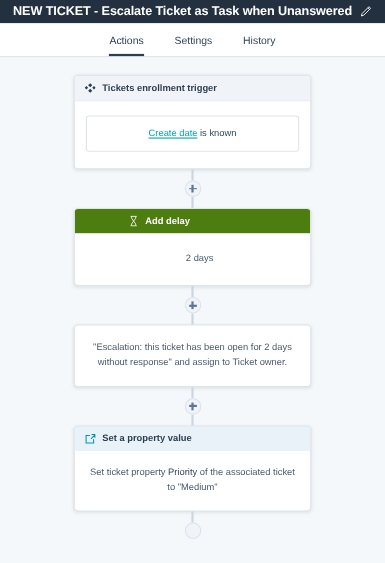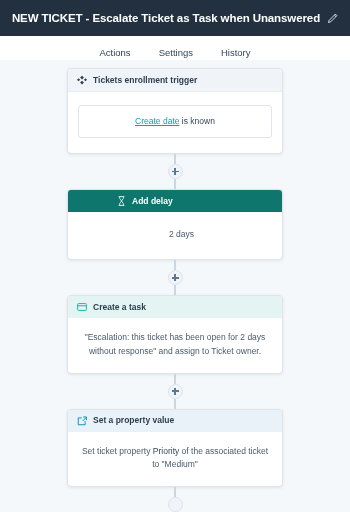--- a/index.html
+++ b/index.html
@@ -11,21 +11,21 @@
 
   body {
     font-family: "Liberation Sans", sans-serif;
     background: #f5f8fa;
     overflow: hidden;
     position: relative;
   }
 
   
   .titlebar {
-    height: 36px;
+    height: 21px;
     background: #22303f;
     display: flex;
     align-items: center;
     justify-content: center;
     position: relative;
     padding: 0 10px;
   }
   .titlebar-text {
     color: #ffffff;
     font-size: 11.5px;
@@ -108,21 +108,21 @@
   .card-head-icon {
     display: inline-flex;
     align-items: center;
     justify-content: center;
     width: 10px;
     height: 10px;
     flex: none;
   }
 
   .head-trigger { background: #f0f4f8; color: #2d3e50; border-bottom: 1px solid #eaeff4; }
-  .head-delay   { background: #0f766e; color: #ffffff; padding-left: 48px; }
+  .head-delay   { background: #4d7c0f; color: #ffffff; padding-left: 48px; }
   .head-task    { background: #e3f4f2; color: #2d3e50; }
   .head-prop    { background: #e8f2f8; color: #2d3e50; }
 
   .card-body {
     padding: 13px 10px 15px 10px;
     font-size: 8.5px;
     color: #4a5a6a;
     text-align: center;
     line-height: 1.55;
   }
@@ -239,29 +239,20 @@
     <div class="connector">
       <div class="conn-line" style="height:10px"></div>
       <div class="plus-btn plus-wrap">
         <span class="plus-h"></span>
         <span class="plus-v"></span>
       </div>
       <div class="conn-line" style="height:10px"></div>
     </div>
 
     <div class="card">
-      <div class="card-head head-task">
-        <span class="card-head-icon">
-          <svg width="10" height="10" viewBox="0 0 16 16" aria-hidden="true">
-            <rect x="1" y="2.5" width="14" height="11" rx="1.5" stroke="#00bda5" stroke-width="1.5" fill="none"></rect>
-            <path d="M1 6h14" stroke="#00bda5" stroke-width="1.5"></path>
-          </svg>
-        </span>
-        <span>Create a task</span>
-      </div>
       <div class="card-body">"Escalation: this ticket has been open for 2 days without response" and assign to Ticket owner.</div>
     </div>
 
     <div class="connector">
       <div class="conn-line" style="height:10px"></div>
       <div class="plus-btn plus-wrap">
         <span class="plus-h"></span>
         <span class="plus-v"></span>
       </div>
       <div class="conn-line" style="height:10px"></div>

